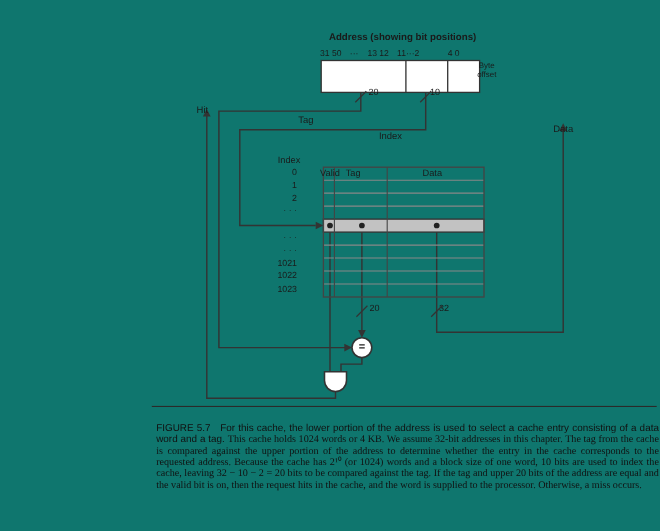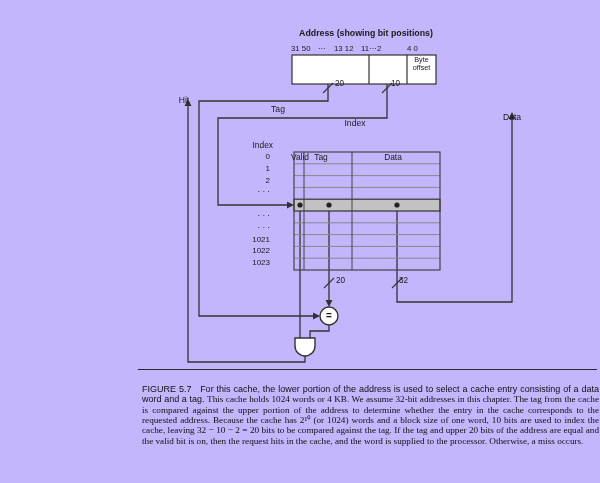--- a/index.html
+++ b/index.html
@@ -1,25 +1,25 @@
 <!DOCTYPE html>
 <html><head>
 <meta charset="utf-8">
 <style>
   html,body{margin:0;padding:0;background:#fff;}
-  #page{position:relative;width:600px;height:483px;background:#c4b5fd;overflow:hidden;
+  #page{position:relative;width:600px;height:483px;background:#0f766e;overflow:hidden;
         font-family:"Liberation Sans",sans-serif;color:#1a1a1a;}
   #diagram-svg{position:absolute;left:0;top:0;}
   .lbl{position:absolute;white-space:nowrap;font-size:8.2px;color:#1a1a1a;}
   .ctr{text-align:center;margin-top:12px;}
   .rgt{text-align:right;}
   #addr-title{left:281px;top:28px;width:170px;font-size:8.8px;font-weight:bold;text-align:center;}
   .bit{top:44px;font-size:7.8px;}
   #bit-0{left:291px}#bit-1{left:318px}#bit-2{left:334px}#bit-3{left:361px}#bit-4{left:407px}
-  #byte-offset{left:407px;top:56px;width:29px;font-size:7.2px;line-height:8.4px;text-align:center;white-space:normal;}
+  #byte-offset{left:407px;top:56px;width:29px;font-size:7.2px;line-height:8.4px;text-align:center;white-space:normal;padding-left:21px;}
   #w20-top{left:335px;top:79px;}
   #w10-top{left:391px;top:79px;}
   #hit-lbl{left:170px;top:83px;width:28px;font-size:8.6px;}
   #tag-lbl{left:260px;top:92px;width:36px;font-size:8.6px;}
   #index-lbl{left:337px;top:106px;width:36px;font-size:8.6px;}
   #data-lbl{left:494px;top:100px;width:36px;font-size:8.6px;}
   .th{top:140px;font-size:8.4px;}
   #th-index{left:222px;width:51px;}
   #th-valid{left:282px;width:36px;}
   #th-tag{left:306px;width:30px;}

